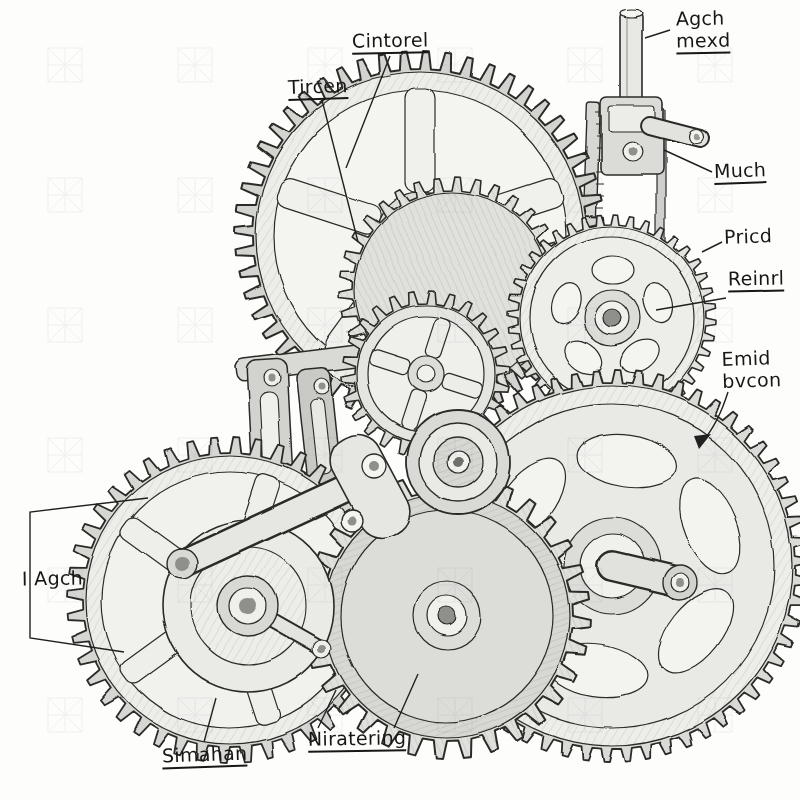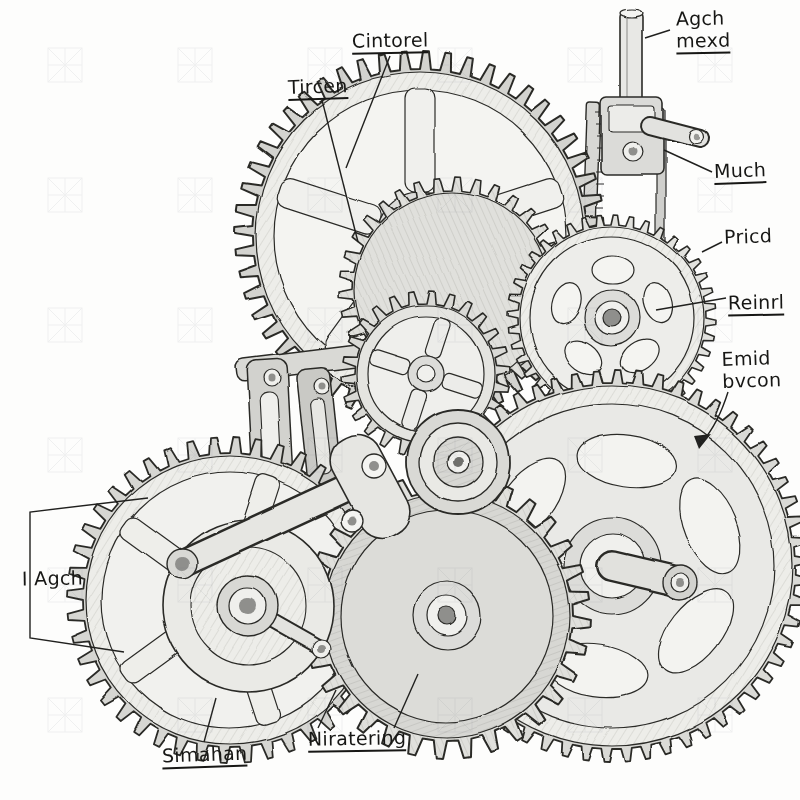--- a/index.html
+++ b/index.html
@@ -225,21 +225,21 @@
 <div class="label" style="left:676px;top:8px;transform:rotate(-1deg)">
   <div><span>Agch</span></div>
   <div><span class="u">mexd</span></div>
 </div>
 <div class="label" style="left:714px;top:160px;transform:rotate(-2deg)">
   <span class="u">Much</span>
 </div>
 <div class="label" style="left:724px;top:226px;transform:rotate(-2deg)">
   <span>Pricd</span>
 </div>
-<div class="label" style="left:728px;top:292px;transform:rotate(-1deg)">
+<div class="label" style="left:728px;top:268px;transform:rotate(-1deg)">
   <span class="u">Reinrl</span>
 </div>
 <div class="label" style="left:722px;top:348px;transform:rotate(-2deg)">
   <div><span>Emid</span></div>
   <div><span>bvcon</span></div>
 </div>
 <div class="label" style="left:22px;top:568px;transform:rotate(-1deg)">
   <span>I Agch</span>
 </div>
 <div class="label" style="left:162px;top:744px;transform:rotate(-2deg)">

